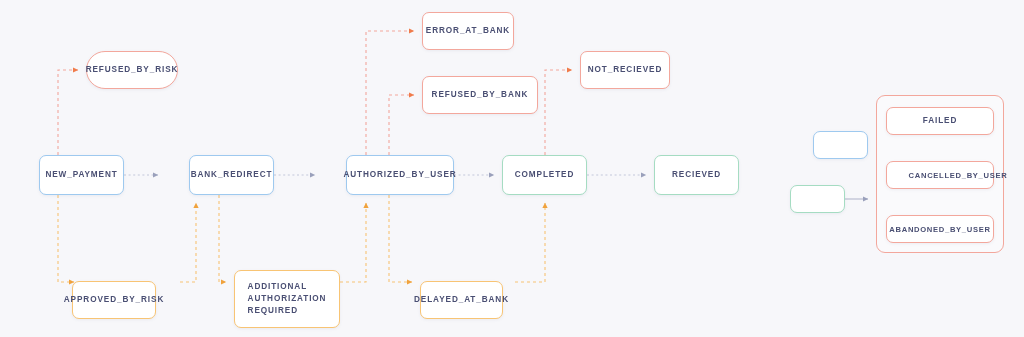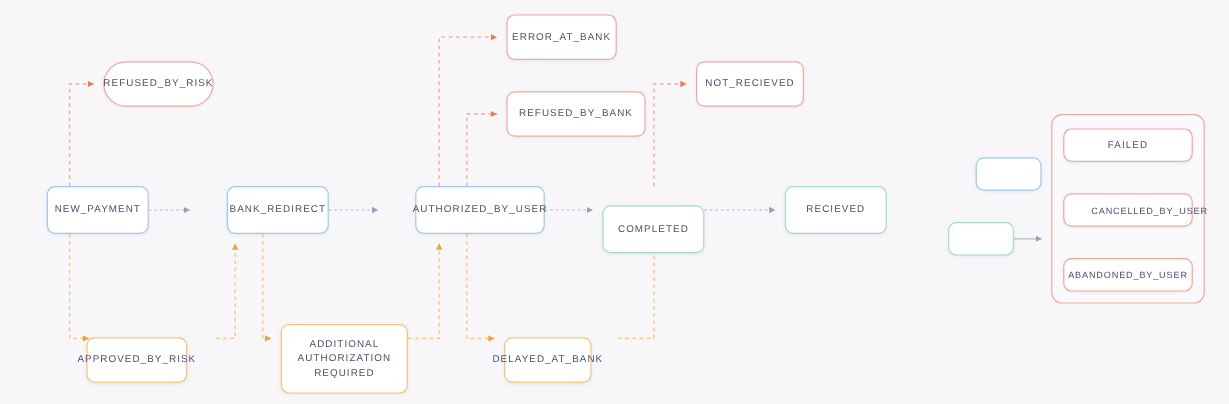--- a/index.html
+++ b/index.html
@@ -29,24 +29,23 @@
   }
   .node {
     position: absolute;
     box-sizing: border-box;
     background: #ffffff;
     border-radius: 7px;
     border: 1.4px solid #c8cfe0;
     display: flex;
     align-items: center;
     justify-content: center;
-    text-align: center;
     color: #4a4f73;
     font-size: 8.2px;
-    font-weight: normal;
+    font-weight: bold;
     letter-spacing: 0.9px;
     line-height: 1.45;
     box-shadow: 0 1px 3px rgba(120,125,160,0.10);
     padding: 2px 4px;
   }
   .node.blue   { border-color: #9ec9ef; margin-left: 23px; }
   .node.green  { border-color: #a5dcc2; }
   .node.red    { border-color: #f3a79c; }
   .node.orange { border-color: #f8c474; margin-top: 18px; }
   .node.empty  { box-shadow: 0 1px 3px rgba(120,125,160,0.10); }
@@ -131,39 +130,39 @@
   </svg>
 
   <div class="group-box" style="left:876px; top:95px; width:128px; height:158px;"></div>
 
   <div class="node blue" style="left:16px; top:155px; width:85px; height:40px;">NEW_PAYMENT</div>
 
   <div class="node blue" style="left:166px; top:155px; width:85px; height:40px;">BANK_REDIRECT</div>
 
   <div class="node blue" style="left:323px; top:155px; width:108px; height:40px;">AUTHORIZED_BY_USER</div>
 
-  <div class="node green" style="left:502px; top:155px; width:85px; height:40px;margin-top:16px;">COMPLETED</div>
+  <div class="node green" style="left:502px; top:155px; width:85px; height:40px;">COMPLETED</div>
 
   <div class="node green" style="left:654px; top:155px; width:85px; height:40px;">RECIEVED</div>
 
   <div class="node red" style="left:86px; top:51px; width:92px; height:38px;border-radius:19px;">REFUSED_BY_RISK</div>
 
   <div class="node red" style="left:422px; top:12px; width:92px; height:38px;">ERROR_AT_BANK</div>
 
   <div class="node red" style="left:422px; top:76px; width:116px; height:38px;">REFUSED_BY_BANK</div>
 
   <div class="node red" style="left:580px; top:51px; width:90px; height:38px;">NOT_RECIEVED</div>
 
   <div class="node orange" style="left:72px; top:263px; width:84px; height:38px;">APPROVED_BY_RISK</div>
 
   <div class="node orange" style="left:234px; top:252px; width:106px; height:58px; white-space:pre-line;">ADDITIONAL
 AUTHORIZATION
 REQUIRED</div>
 
-  <div class="node orange" style="left:420px; top:263px; width:73px; height:38px;">DELAYED_AT_BANK</div>
+  <div class="node orange" style="left:420px; top:263px; width:83px; height:38px;">DELAYED_AT_BANK</div>
 
   <div class="node blue empty" style="left:790px; top:131px; width:55px; height:28px;"></div>
 
   <div class="node green empty" style="left:790px; top:185px; width:55px; height:28px;"></div>
 
   <div class="node red" style="left:886px; top:107px; width:108px; height:28px;">FAILED</div>
 
   <div class="node red" style="left:886px; top:161px; width:108px; height:28px; font-size:7.6px; letter-spacing:0.7px;padding-left:40px;">CANCELLED_BY_USER</div>
 
   <div class="node red" style="left:886px; top:215px; width:108px; height:28px; font-size:7.6px; letter-spacing:0.7px;">ABANDONED_BY_USER</div>

